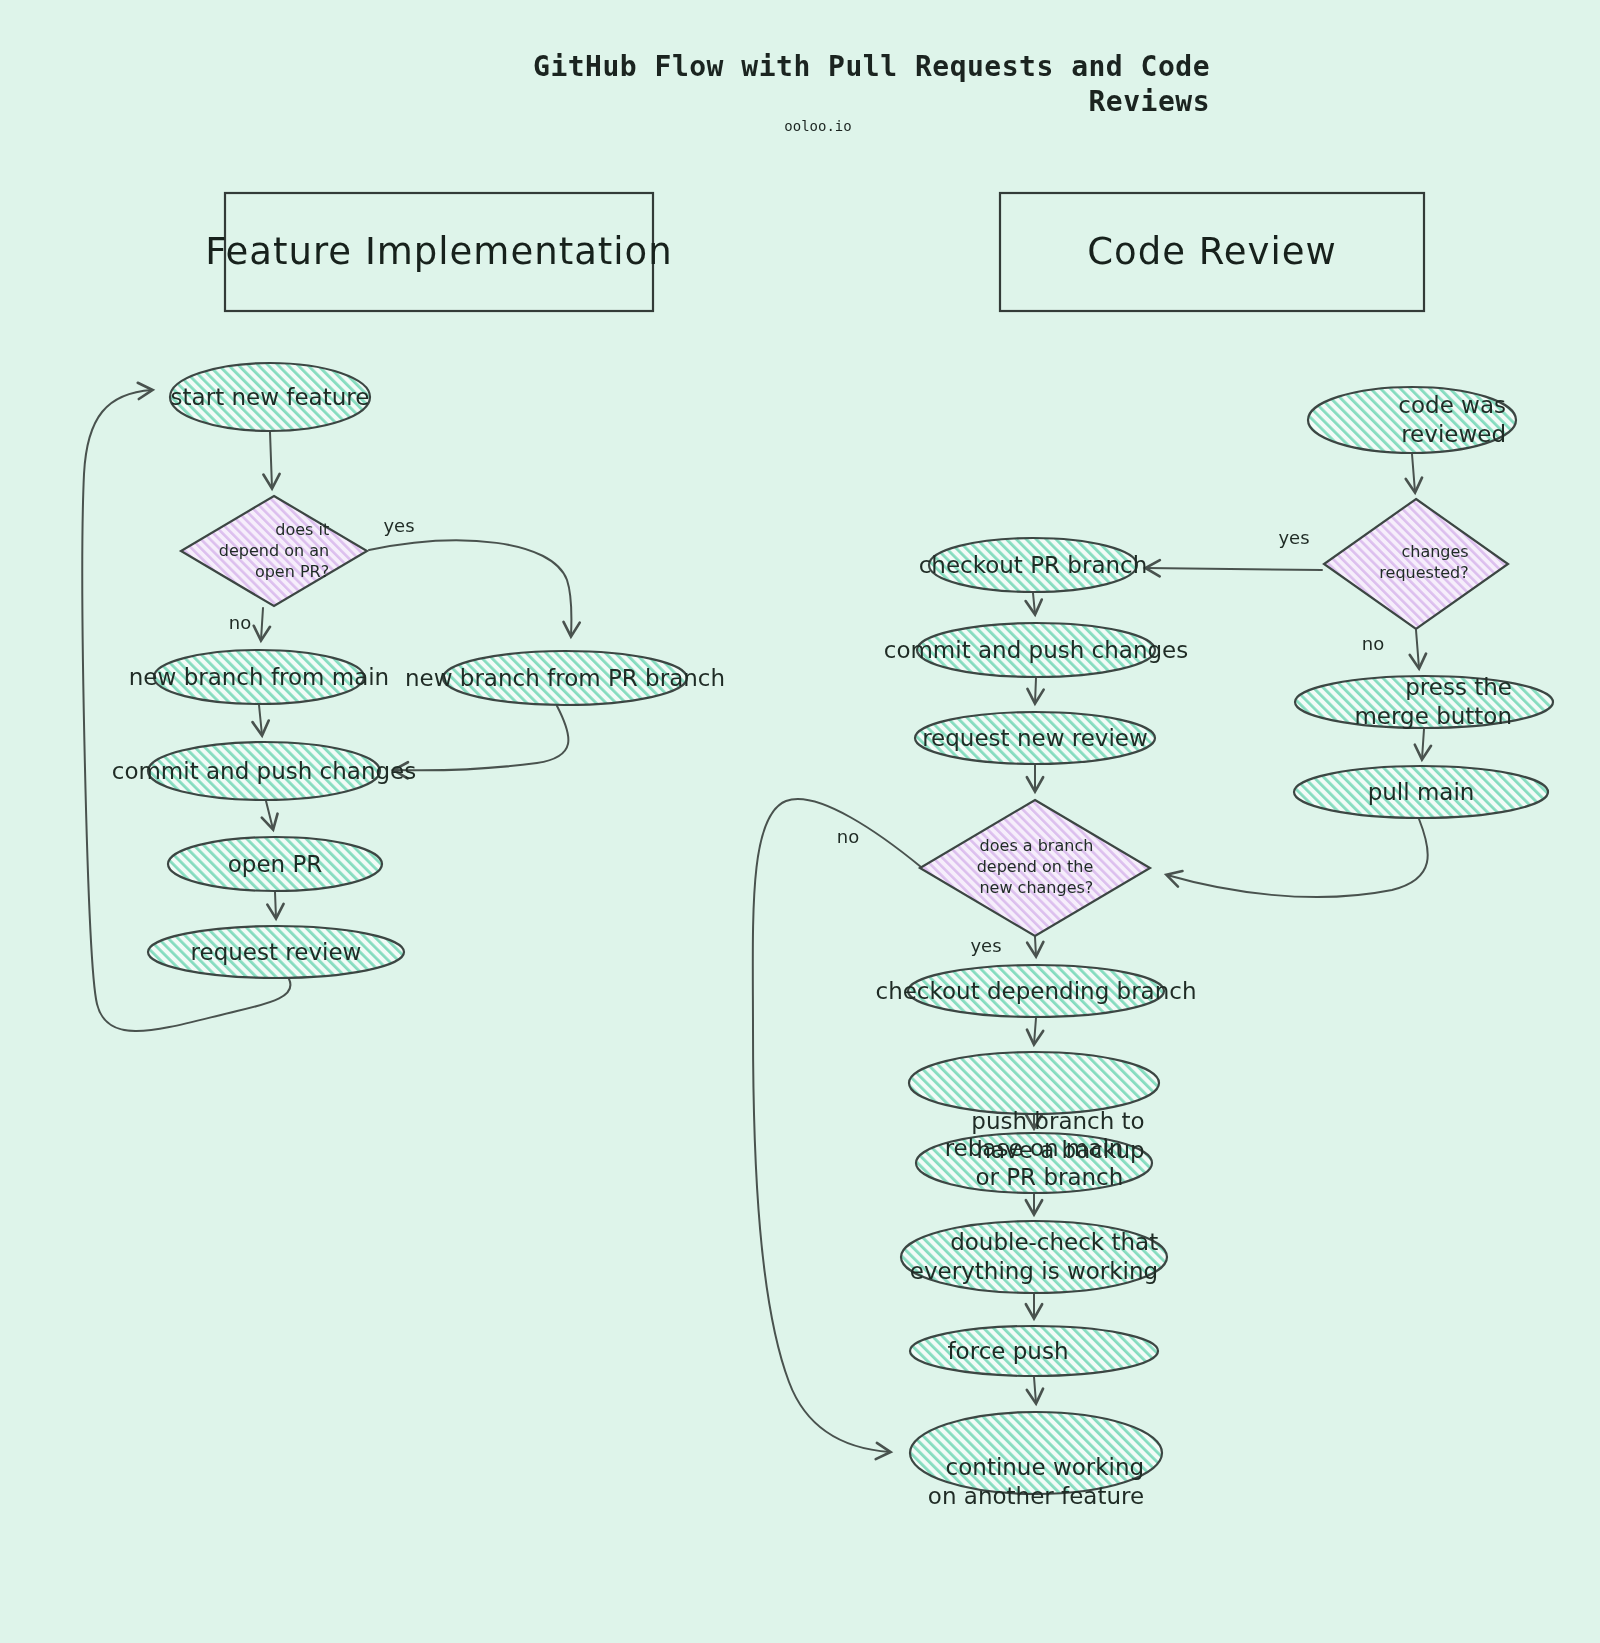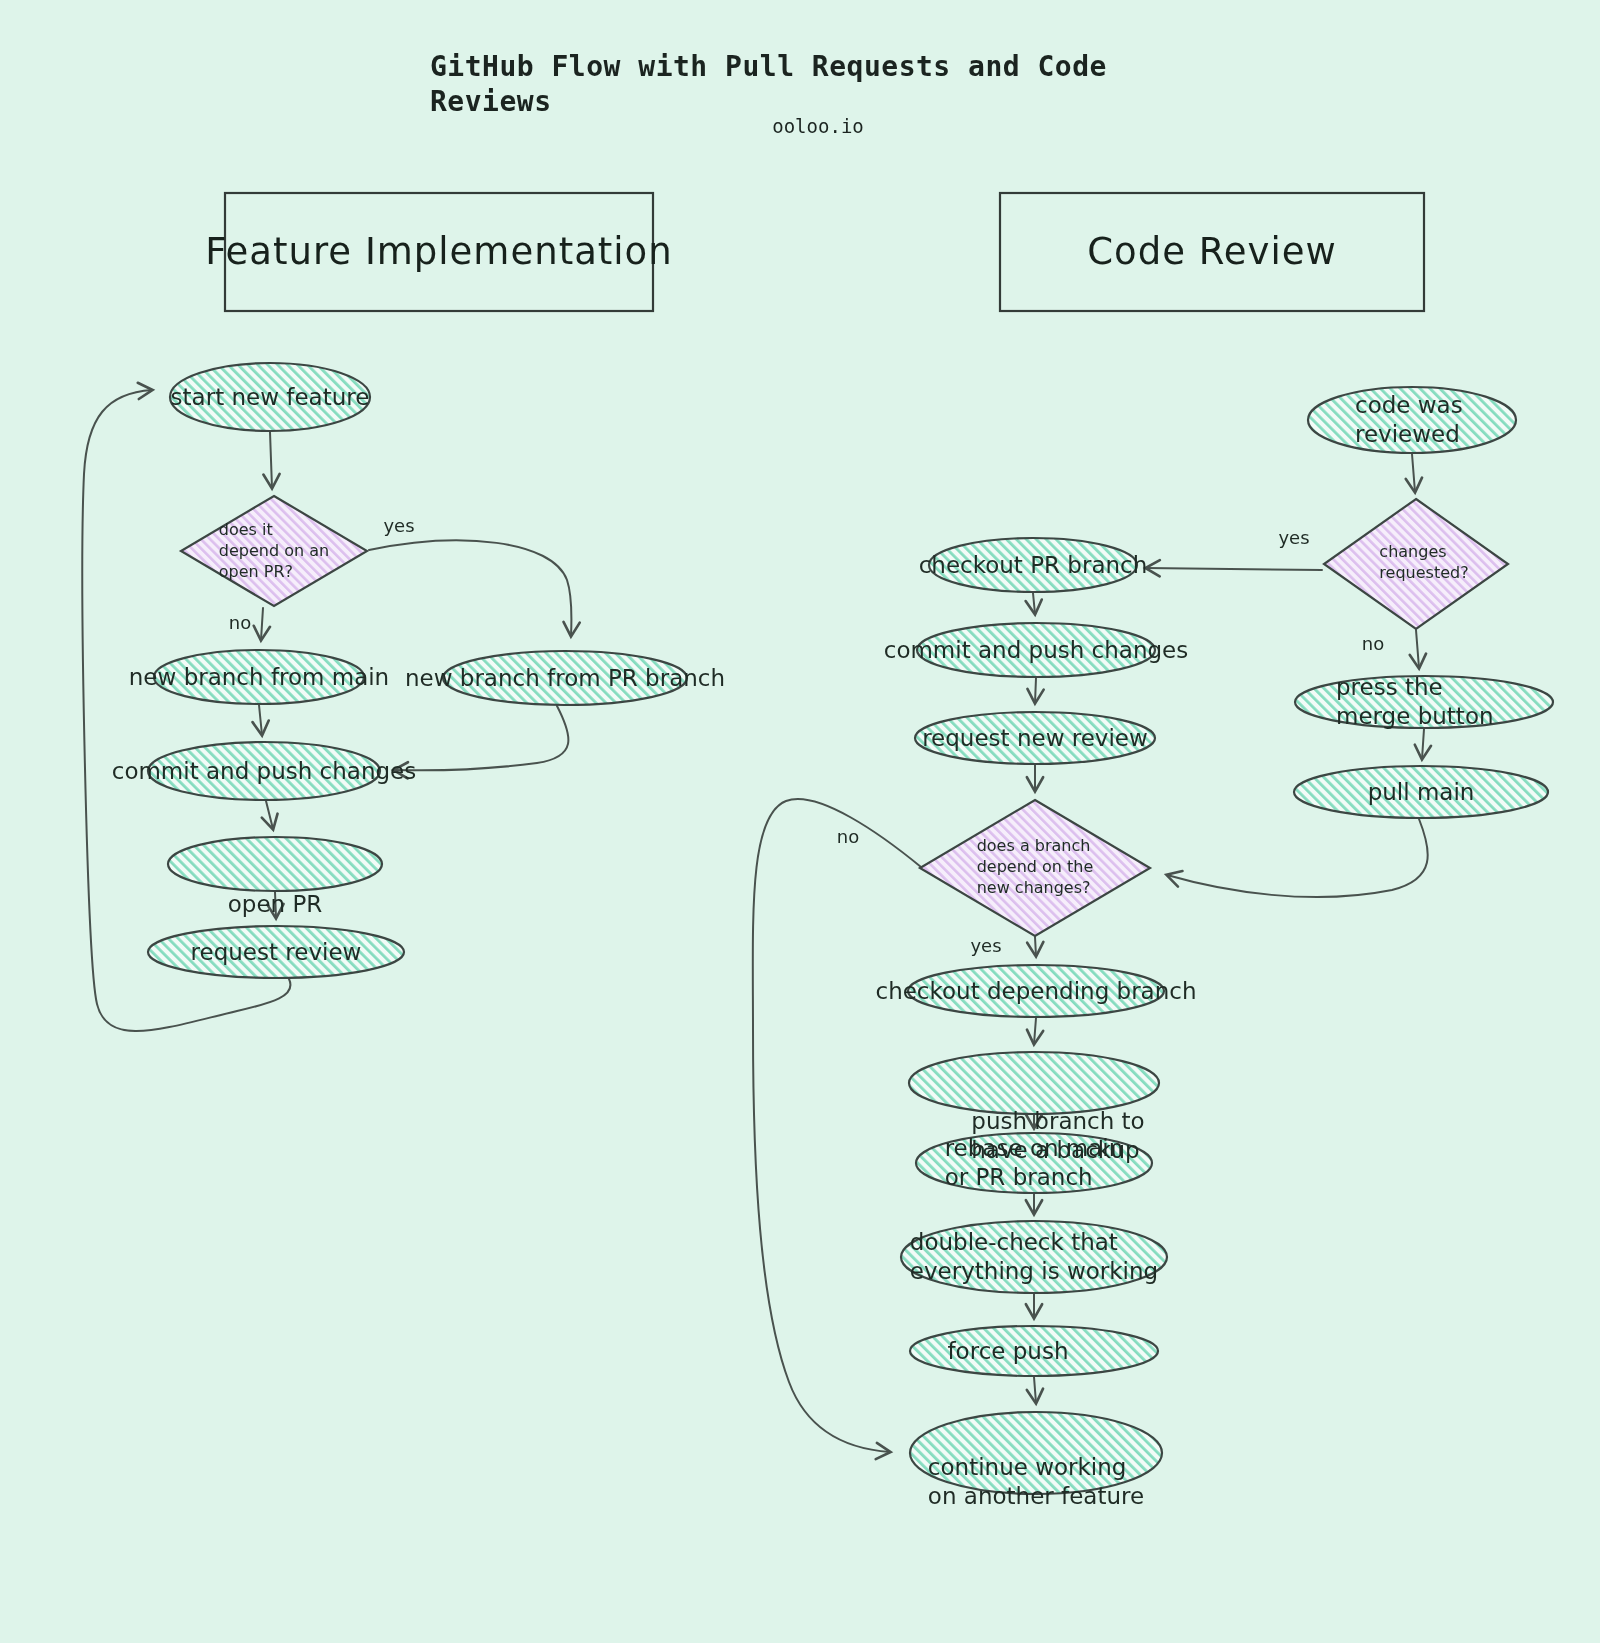--- a/index.html
+++ b/index.html
@@ -1,22 +1,22 @@
 <!DOCTYPE html>
 <html><head>
 <meta charset="utf-8">
 <style>
   html,body{margin:0;padding:0;background:#def4ea;}
   .canvas{position:relative;width:1600px;height:1643px;background:#def4ea;overflow:hidden;
           font-family:"DejaVu Sans", sans-serif;color:#232d28;}
   .canvas svg{position:absolute;left:0;top:0;}
-  .lbl{position:absolute;transform:translate(-50%,-50%);white-space:pre-line;text-align:left;
+  .lbl{position:absolute;transform:translate(-50%,-50%);white-space:pre-line;text-align:right;
        line-height:1.25;color:#1f2b25;pointer-events:none;}
   .title{font-family:"DejaVu Sans Mono", monospace;font-weight:700;font-size:28px;letter-spacing:.5px;color:#1b2420;}
-  .subtitle{font-family:"DejaVu Sans Mono", monospace;font-weight:500;font-size:19px;color:#1b2420;}
+  .subtitle{font-family:"DejaVu Sans Mono", monospace;font-weight:500;font-size:14px;color:#1b2420;}
   .header{font-size:37px;letter-spacing:1px;color:#17211c;}
   .nl{font-size:23px;}
   .nl.small{font-size:16px;line-height:1.3;}
   .yn{font-size:18px;color:#1f2b25;}
 </style>
 </head>
 <body>
 
 <div class="canvas">
 
@@ -101,21 +101,21 @@
   <div class="lbl header" style="left:439px;top:252px;">Feature Implementation</div>
   <div class="lbl header" style="left:1212px;top:252px;">Code Review</div>
 
   <div class="lbl nl" style="left:270px;top:397px;">start new feature</div>
   <div class="lbl nl small" style="left:274px;top:551px;">does it
 depend on an
 open PR?</div>
   <div class="lbl nl" style="left:259px;top:677px;">new branch from main</div>
   <div class="lbl nl" style="left:565px;top:678px;">new branch from PR branch</div>
   <div class="lbl nl" style="left:264px;top:771px;">commit and push changes</div>
-  <div class="lbl nl" style="left:275px;top:864px;margin-top:40px;">open PR</div>
+  <div class="lbl nl" style="left:275px;top:864px;">open PR</div>
   <div class="lbl nl" style="left:276px;top:952px;">request review</div>
 
   <div class="lbl nl" style="left:1412px;top:420px;padding-left:37px;">code was reviewed</div>
   <div class="lbl nl small" style="left:1416px;top:563px;margin-left:8px;">changes
 requested?</div>
   <div class="lbl nl" style="left:1033px;top:565px;">checkout PR branch</div>
   <div class="lbl nl" style="left:1036px;top:650px;">commit and push changes</div>
   <div class="lbl nl" style="left:1035px;top:738px;">request new review</div>
   <div class="lbl nl" style="left:1424px;top:702px;">press the merge button</div>
   <div class="lbl nl" style="left:1421px;top:792px;">pull main</div>

